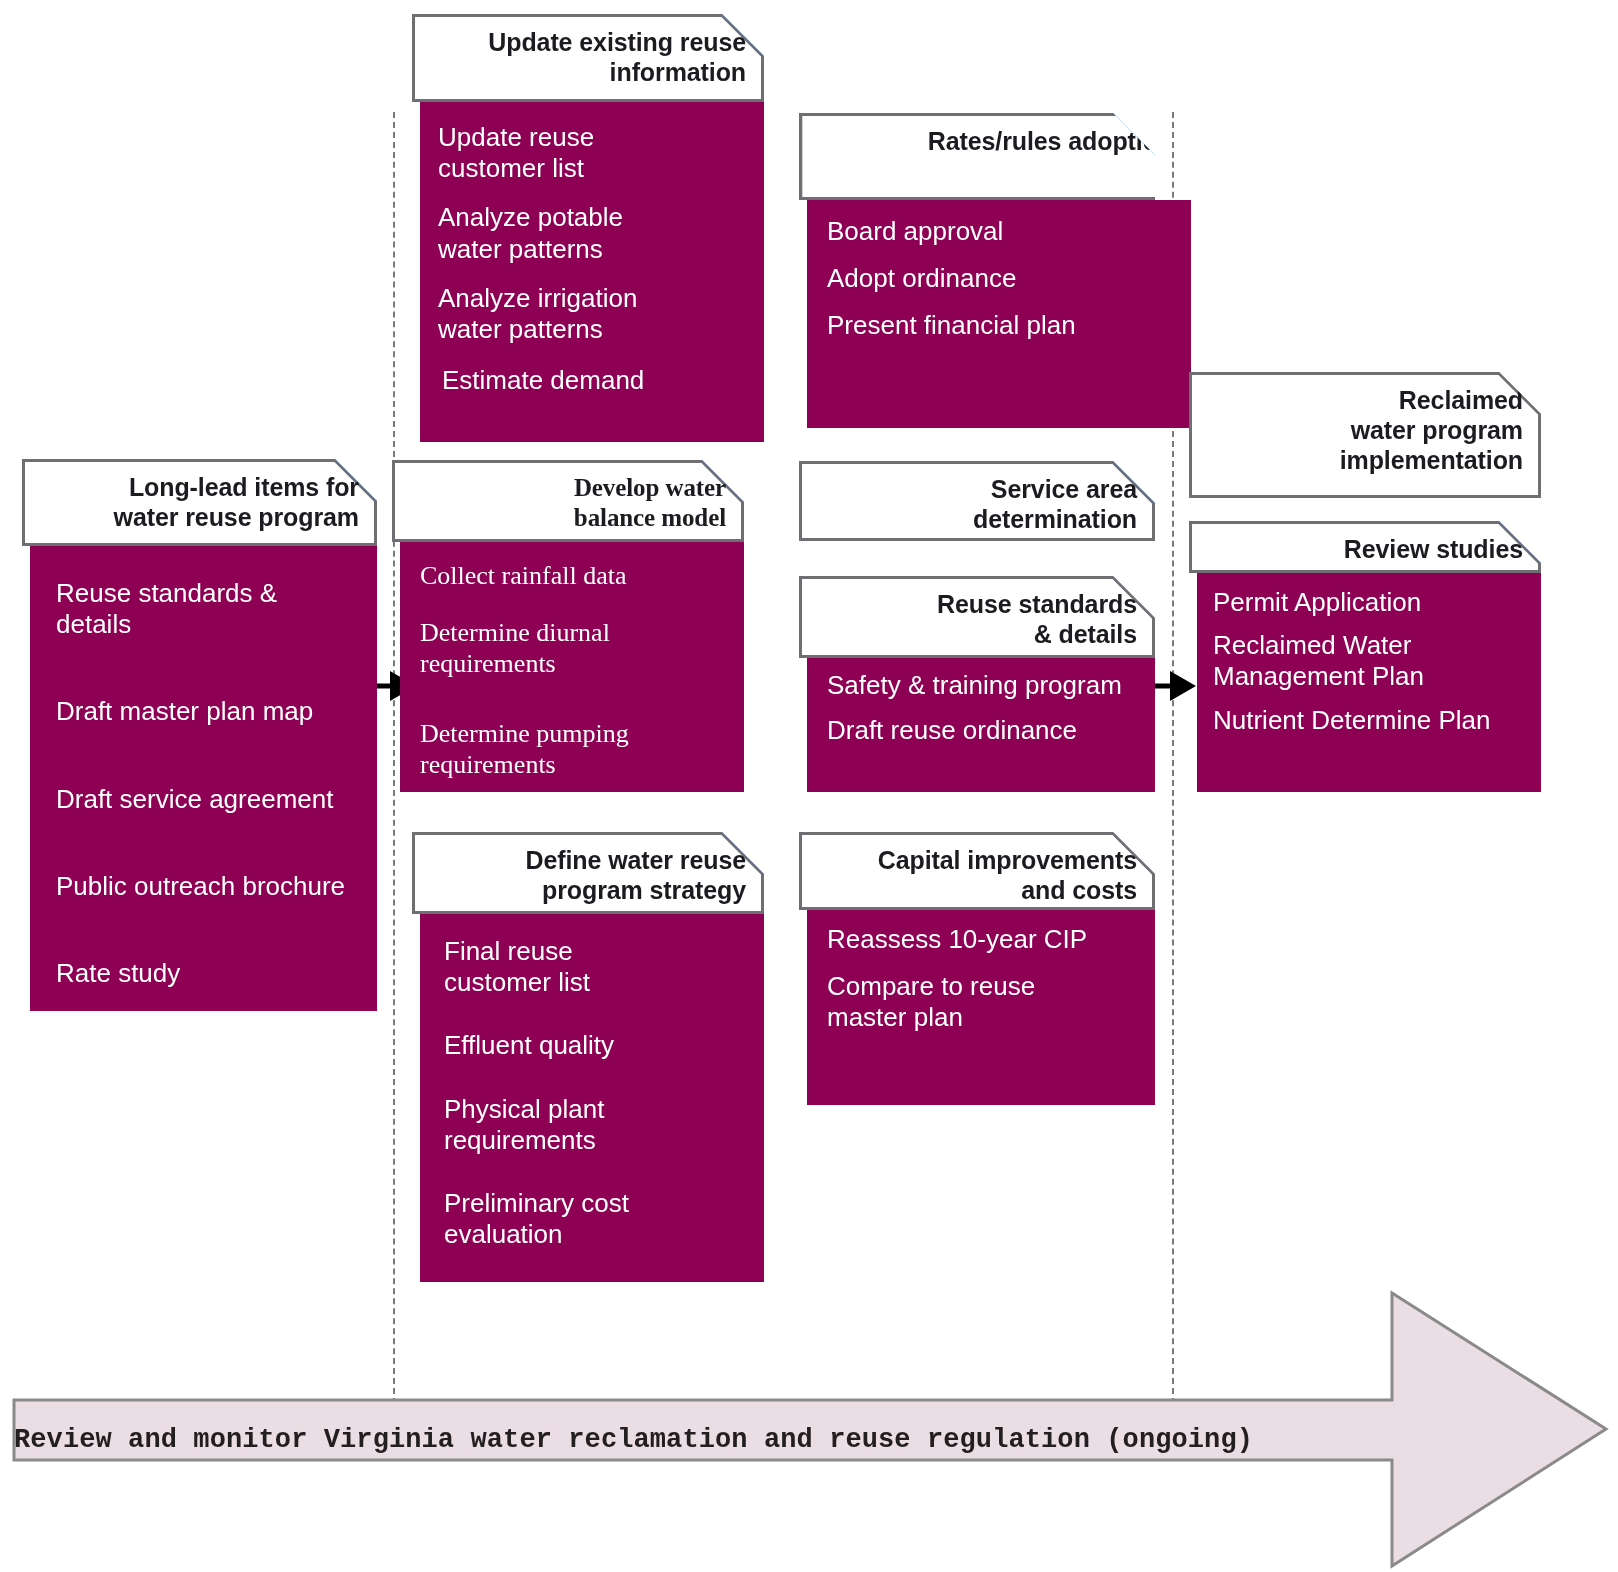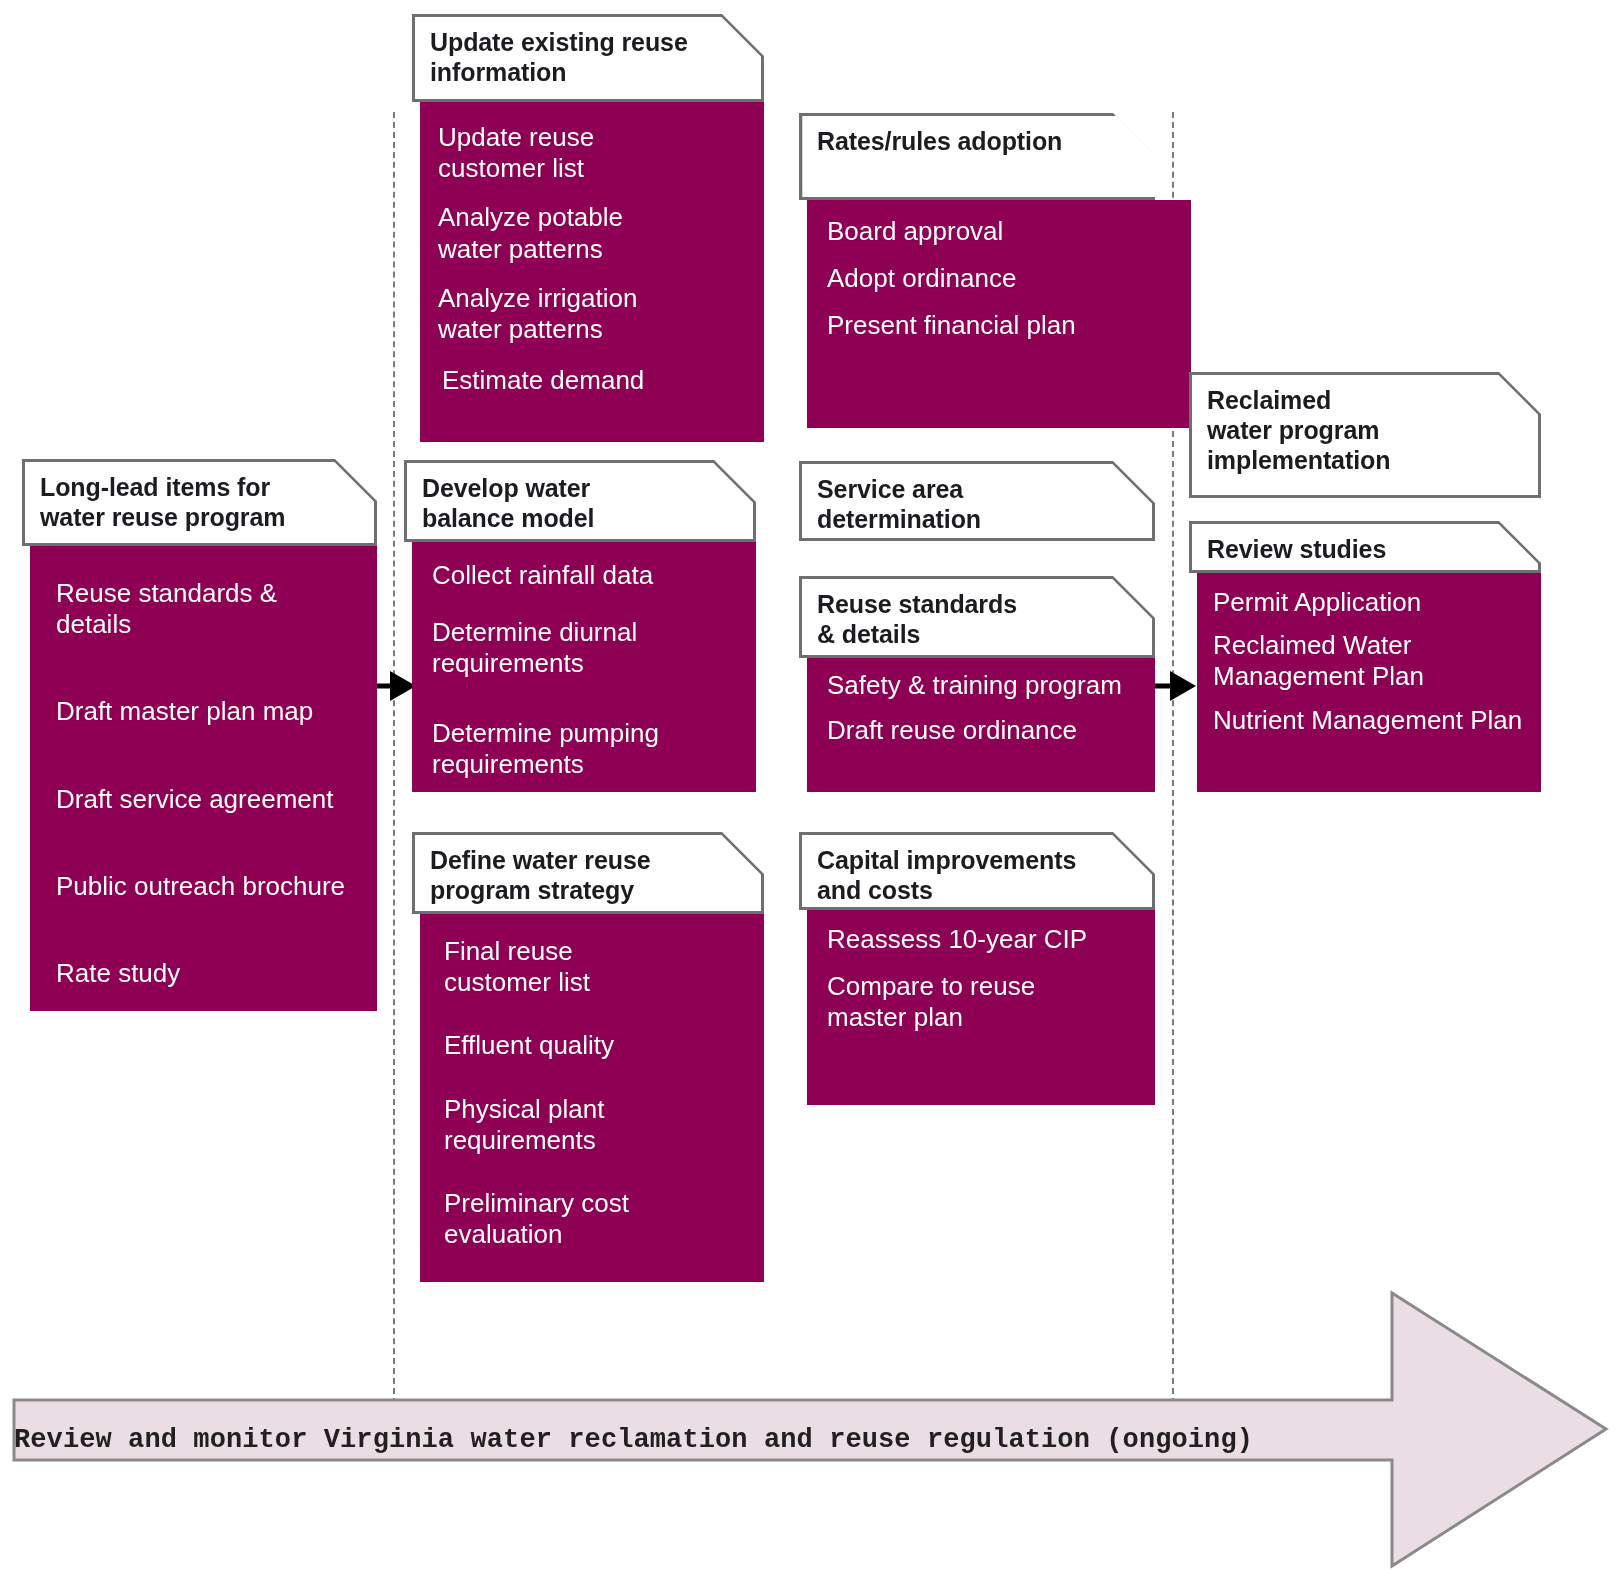--- a/index.html
+++ b/index.html
@@ -26,26 +26,27 @@
   }
 
   
   .card {
     position: absolute;
     box-sizing: border-box;
   }
   .card-header {
     position: relative;
     box-sizing: border-box;
-    background: #e5e5e5;
+    background: #3b82f6;
     color: #1b1b20;
     font-weight: bold;
     letter-spacing: -0.1px;
     line-height: 1.20;
     padding: 13px 18px 10px 18px;
+    text-align: right;
   }
   
   .card-header .hdr-outline {
     position: absolute;
     left: 0; top: 0;
     width: 100%;
     height: 100%;
     pointer-events: none;
   }
   .card-header .hdr-text {
@@ -159,42 +160,42 @@
     <div class="card-header hdr-22" style="height:52px; clip-path: polygon(0 0, 310px 0, 352px 42px, 352px 52px, 0 52px);">
       <svg class="hdr-outline" viewBox="0 0 352 52" preserveAspectRatio="none">
         <polygon points="1.5,1.5 310,1.5 350.5,42 350.5,50.5 1.5,50.5" fill="#ffffff" stroke="#6e6e73" stroke-width="3"></polygon>
       </svg>
       <span class="hdr-text">Review studies</span>
     </div>
     <div class="card-body itm-23" style="height:219px; padding-top:14px; padding-left:16px;">
       <span class="bi" style="margin-bottom:12px;">Permit Application</span>
       <span class="bi" style="margin-bottom:12px;">Reclaimed Water
 Management  Plan</span>
-      <span class="bi">Nutrient Management Plan</span>
+      <span class="bi">Nutrient Determine Plan</span>
     </div>
   </div>
 
   <div class="card" style="left:22px; top:459px; width:355px;">
     <div class="card-header hdr-22" style="height:87px; clip-path: polygon(0 0, 313px 0, 355px 42px, 355px 87px, 0 87px);">
       <svg class="hdr-outline" viewBox="0 0 355 87" preserveAspectRatio="none">
         <polygon points="1.5,1.5 313,1.5 353.5,42 353.5,85.5 1.5,85.5" fill="#ffffff" stroke="#6e6e73" stroke-width="3"></polygon>
       </svg>
       <span class="hdr-text">Long-lead items for
 water reuse program</span>
     </div>
     <div class="card-body itm-23" style="height:465px; padding-top:32px; padding-left:26px;">
       <span class="bi" style="margin-bottom:56px;">Reuse standards &amp; details</span>
       <span class="bi" style="margin-bottom:56px;">Draft master plan map</span>
       <span class="bi" style="margin-bottom:56px;">Draft service agreement</span>
       <span class="bi" style="margin-bottom:56px;">Public outreach brochure</span>
       <span class="bi">Rate study</span>
     </div>
   </div>
 
-  <div class="card" style="left:404px; top:460px; width:352px;">
+  <div class="card" style="left:392px; top:460px; width:352px;font-family:Liberation Serif, serif;">
     <div class="card-header hdr-22" style="height:82px; clip-path: polygon(0 0, 310px 0, 352px 42px, 352px 82px, 0 82px);">
       <svg class="hdr-outline" viewBox="0 0 352 82" preserveAspectRatio="none">
         <polygon points="1.5,1.5 310,1.5 350.5,42 350.5,80.5 1.5,80.5" fill="#ffffff" stroke="#6e6e73" stroke-width="3"></polygon>
       </svg>
       <span class="hdr-text">Develop water
 balance model</span>
     </div>
     <div class="card-body itm-23" style="height:250px; padding-top:18px; padding-left:20px;">
       <span class="bi" style="margin-bottom:26px;">Collect rainfall data</span>
       <span class="bi" style="margin-bottom:38px;">Determine diurnal

